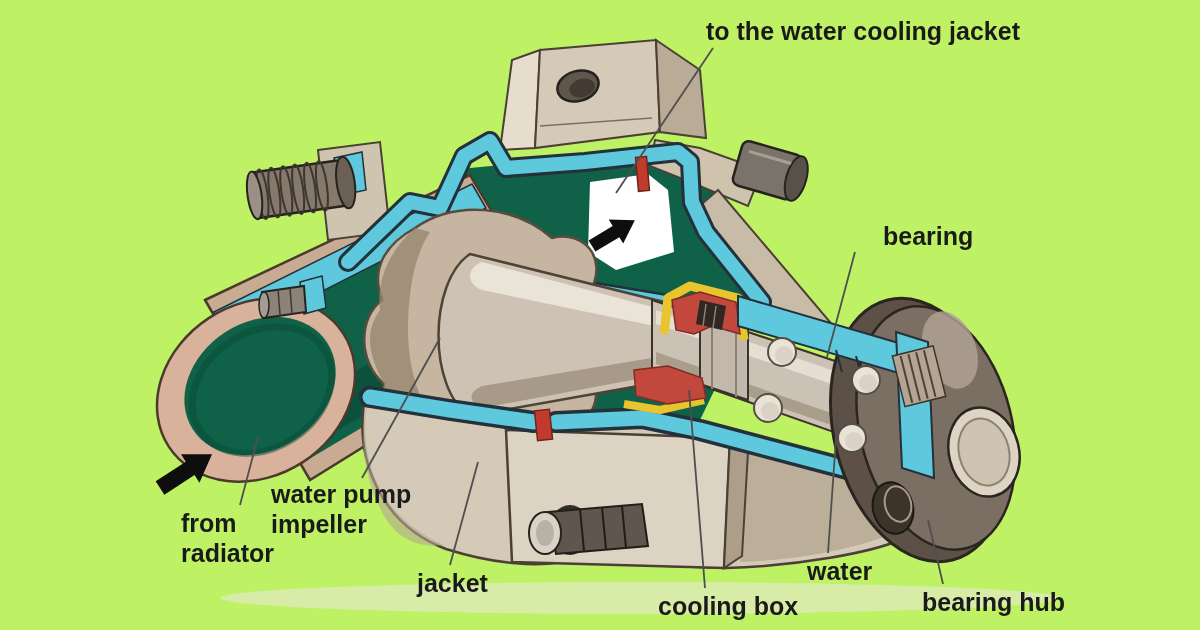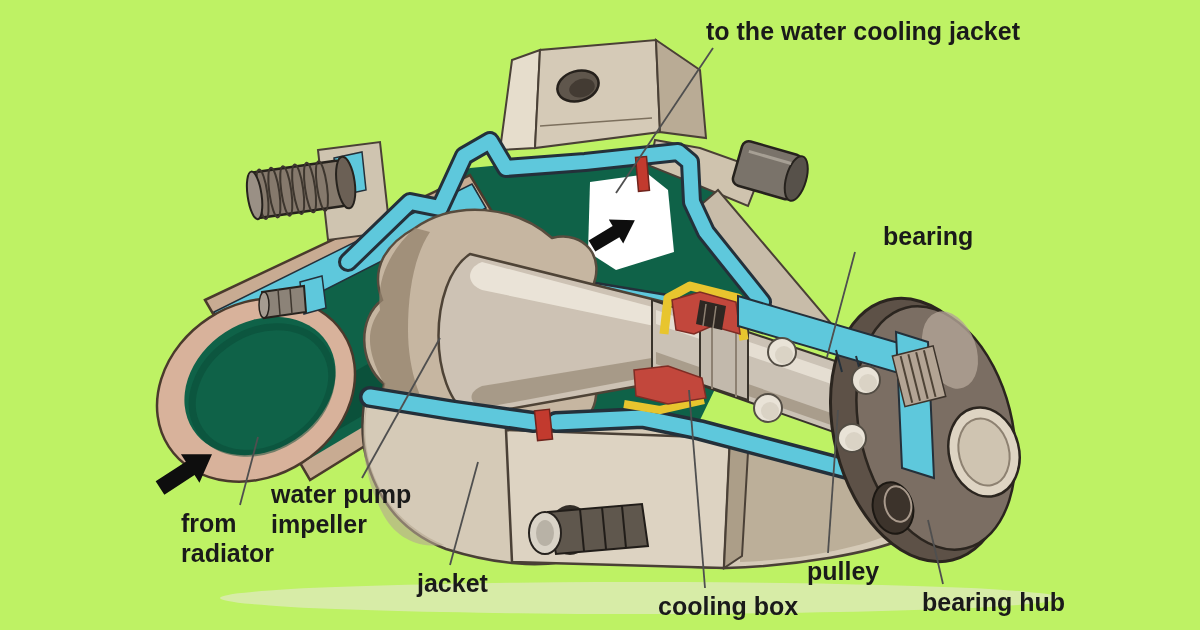--- a/index.html
+++ b/index.html
@@ -210,16 +210,16 @@
 <div class="lbl" style="left:181px;top:508px">
   <span>from</span><br>
   <span>radiator</span>
 </div>
 <div class="lbl" style="left:271px;top:479px">
   <span>water pump</span><br>
   <span>impeller</span>
 </div>
 <div class="lbl" style="left:417px;top:568px">jacket</div>
 <div class="lbl" style="left:658px;top:591px">cooling box</div>
-<div class="lbl" style="left:807px;top:556px">pulley</div>
+<div class="lbl" style="left:807px;top:556px">water</div>
 <div class="lbl" style="left:922px;top:587px">bearing hub</div>
 
 </div>
 
 </body></html>

